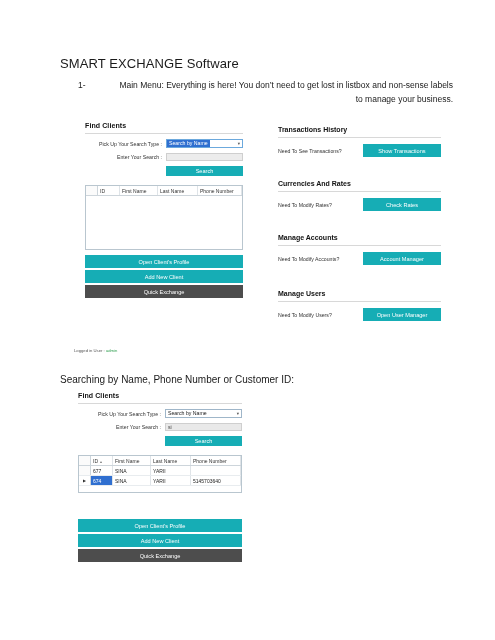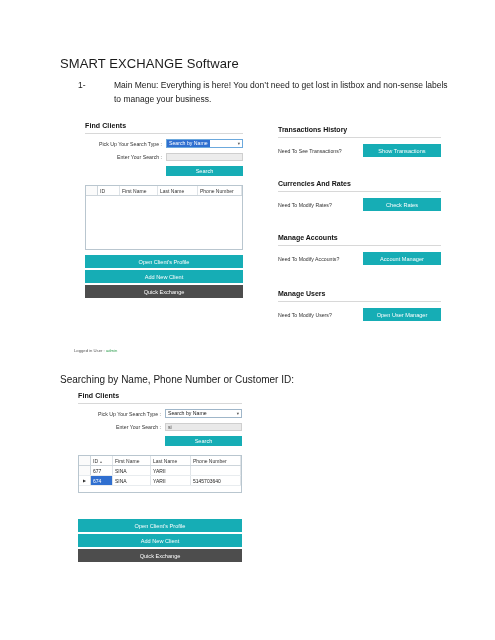--- a/index.html
+++ b/index.html
@@ -13,21 +13,21 @@
   
   .doc-title{
     position:absolute;left:60px;top:56px;
     font-size:13px;color:#1a1a1a;letter-spacing:.1px;
   }
   .bullet{
     position:absolute;left:78px;top:78px;width:375px;
     font-size:8.5px;line-height:14px;color:#1a1a1a;
   }
   .bullet .num{position:absolute;left:0;top:0;}
-  .bullet .btxt{display:block;margin-left:36px;}
+  .bullet .btxt{display:block;margin-left:36px;text-align:right;}
   .section2-title{
     position:absolute;left:60px;top:374px;
     font-size:10px;color:#1a1a1a;
   }
 
   
   .panel{position:absolute;}
   .panel-head{
     font-size:7px;font-weight:bold;color:#111;
     letter-spacing:.1px;

